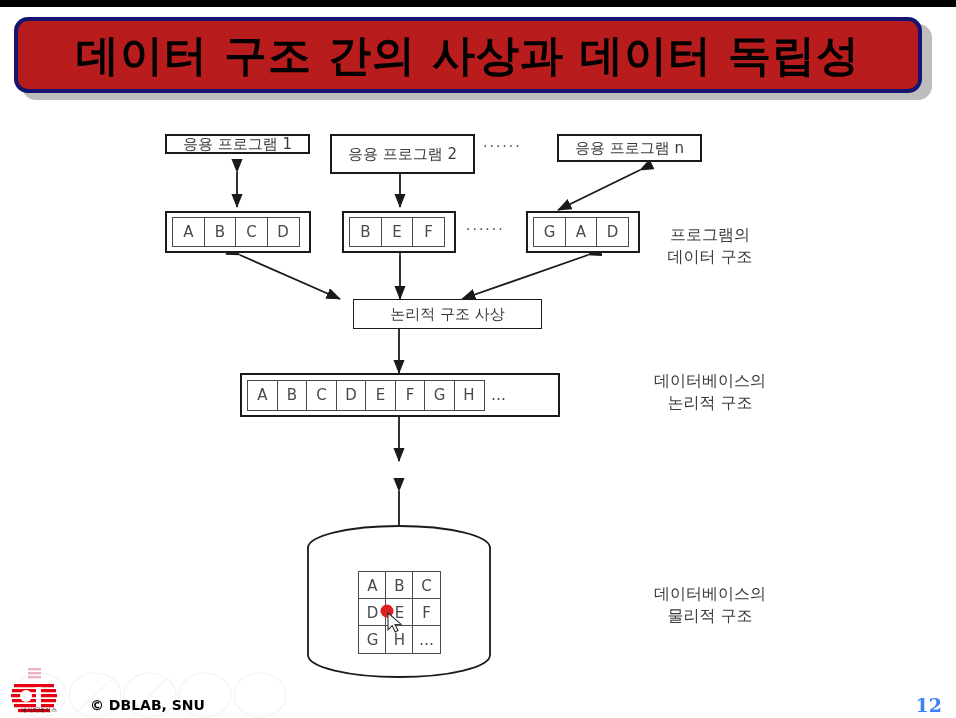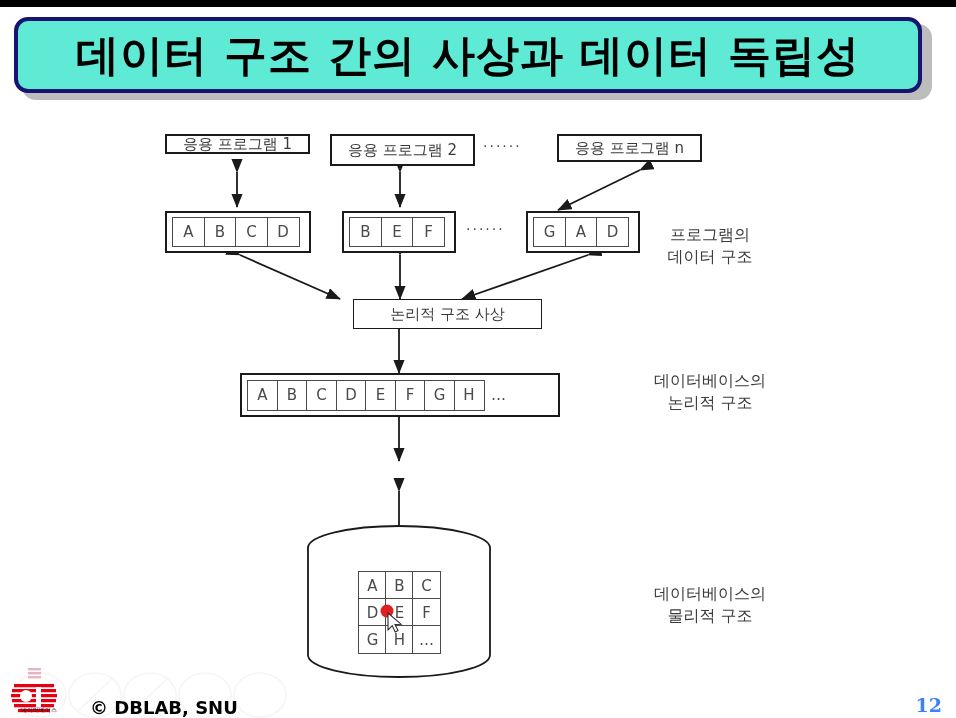--- a/index.html
+++ b/index.html
@@ -12,21 +12,21 @@
   .topbar{
     position:absolute;left:0;top:0;width:956px;height:7px;background:#000000;
   }
   
   .title-shadow{
     position:absolute;left:22px;top:24px;width:910px;height:76px;
     background:#bdbdbd;border-radius:14px;
   }
   .title-box{
     position:absolute;left:14px;top:17px;width:908px;height:76px;
-    background:#5eead4;
+    background:#b91c1c;
     border:4px solid #151570;
     border-radius:14px;
     box-sizing:border-box;
     display:flex;align-items:center;justify-content:center;
   }
   .title-text{
     font-family:"DejaVu Sans","Liberation Sans",sans-serif;
     font-size:43px;font-weight:bold;color:#000000;
     letter-spacing:1px;white-space:nowrap;
     line-height:1;
@@ -86,21 +86,21 @@
     display:flex;align-items:center;justify-content:center;
     font-family:"DejaVu Sans","Liberation Sans",sans-serif;
     font-size:15px;color:#4a4a4a;
     margin:-0.75px;
   }
   
   .logo{position:absolute;left:8px;top:667px;width:52px;height:48px;}
   .copy{
     position:absolute;left:90px;top:697px;
     font-family:"DejaVu Sans","Liberation Sans",sans-serif;
-    font-size:18px;font-weight:bold;color:#000;white-space:nowrap;
+    font-size:14px;font-weight:bold;color:#000;white-space:nowrap;
   }
   .pageno{
     position:absolute;right:14px;top:694px;
     font-family:"DejaVu Serif","Liberation Serif",serif;
     font-size:19px;color:#3b82f6;font-weight:bold;
   }
   .watermark{position:absolute;left:0;top:655px;width:320px;height:63px;opacity:.25;}
 </style>
 </head>
 <body>
@@ -142,21 +142,21 @@
 
     <line x1="399" y1="491" x2="399" y2="543" stroke="#1a1a1a" stroke-width="1.8" marker-start="url(#ahs)" marker-end="url(#ah)"></line>
 
     <ellipse cx="399" cy="548" rx="91" ry="22" fill="#ffffff" stroke="#1a1a1a" stroke-width="1.8"></ellipse>
     <path d="M308,548 L308,655 A91,22 0 0 0 490,655 L490,548" fill="#ffffff" stroke="#1a1a1a" stroke-width="1.8"></path>
   </svg>
 
   <div class="pbox" style="left:165px;top:134px;width:145px;height:20px;">
     <span>응용 프로그램 1</span>
   </div>
-  <div class="pbox" style="left:330px;top:134px;width:145px;height:32px;">
+  <div class="pbox" style="left:330px;top:134px;width:145px;height:40px;">
     <span>응용 프로그램 2</span>
   </div>
   <div class="pbox" style="left:557px;top:134px;width:145px;height:28px;">
     <span>응용 프로그램 n</span>
   </div>
 
   <div class="ellip" style="left:483px;top:138px;">······</div>
   <div class="ellip" style="left:466px;top:221px;">······</div>
 
   <div class="strip" style="left:165px;top:211px;width:146px;height:42px;">

